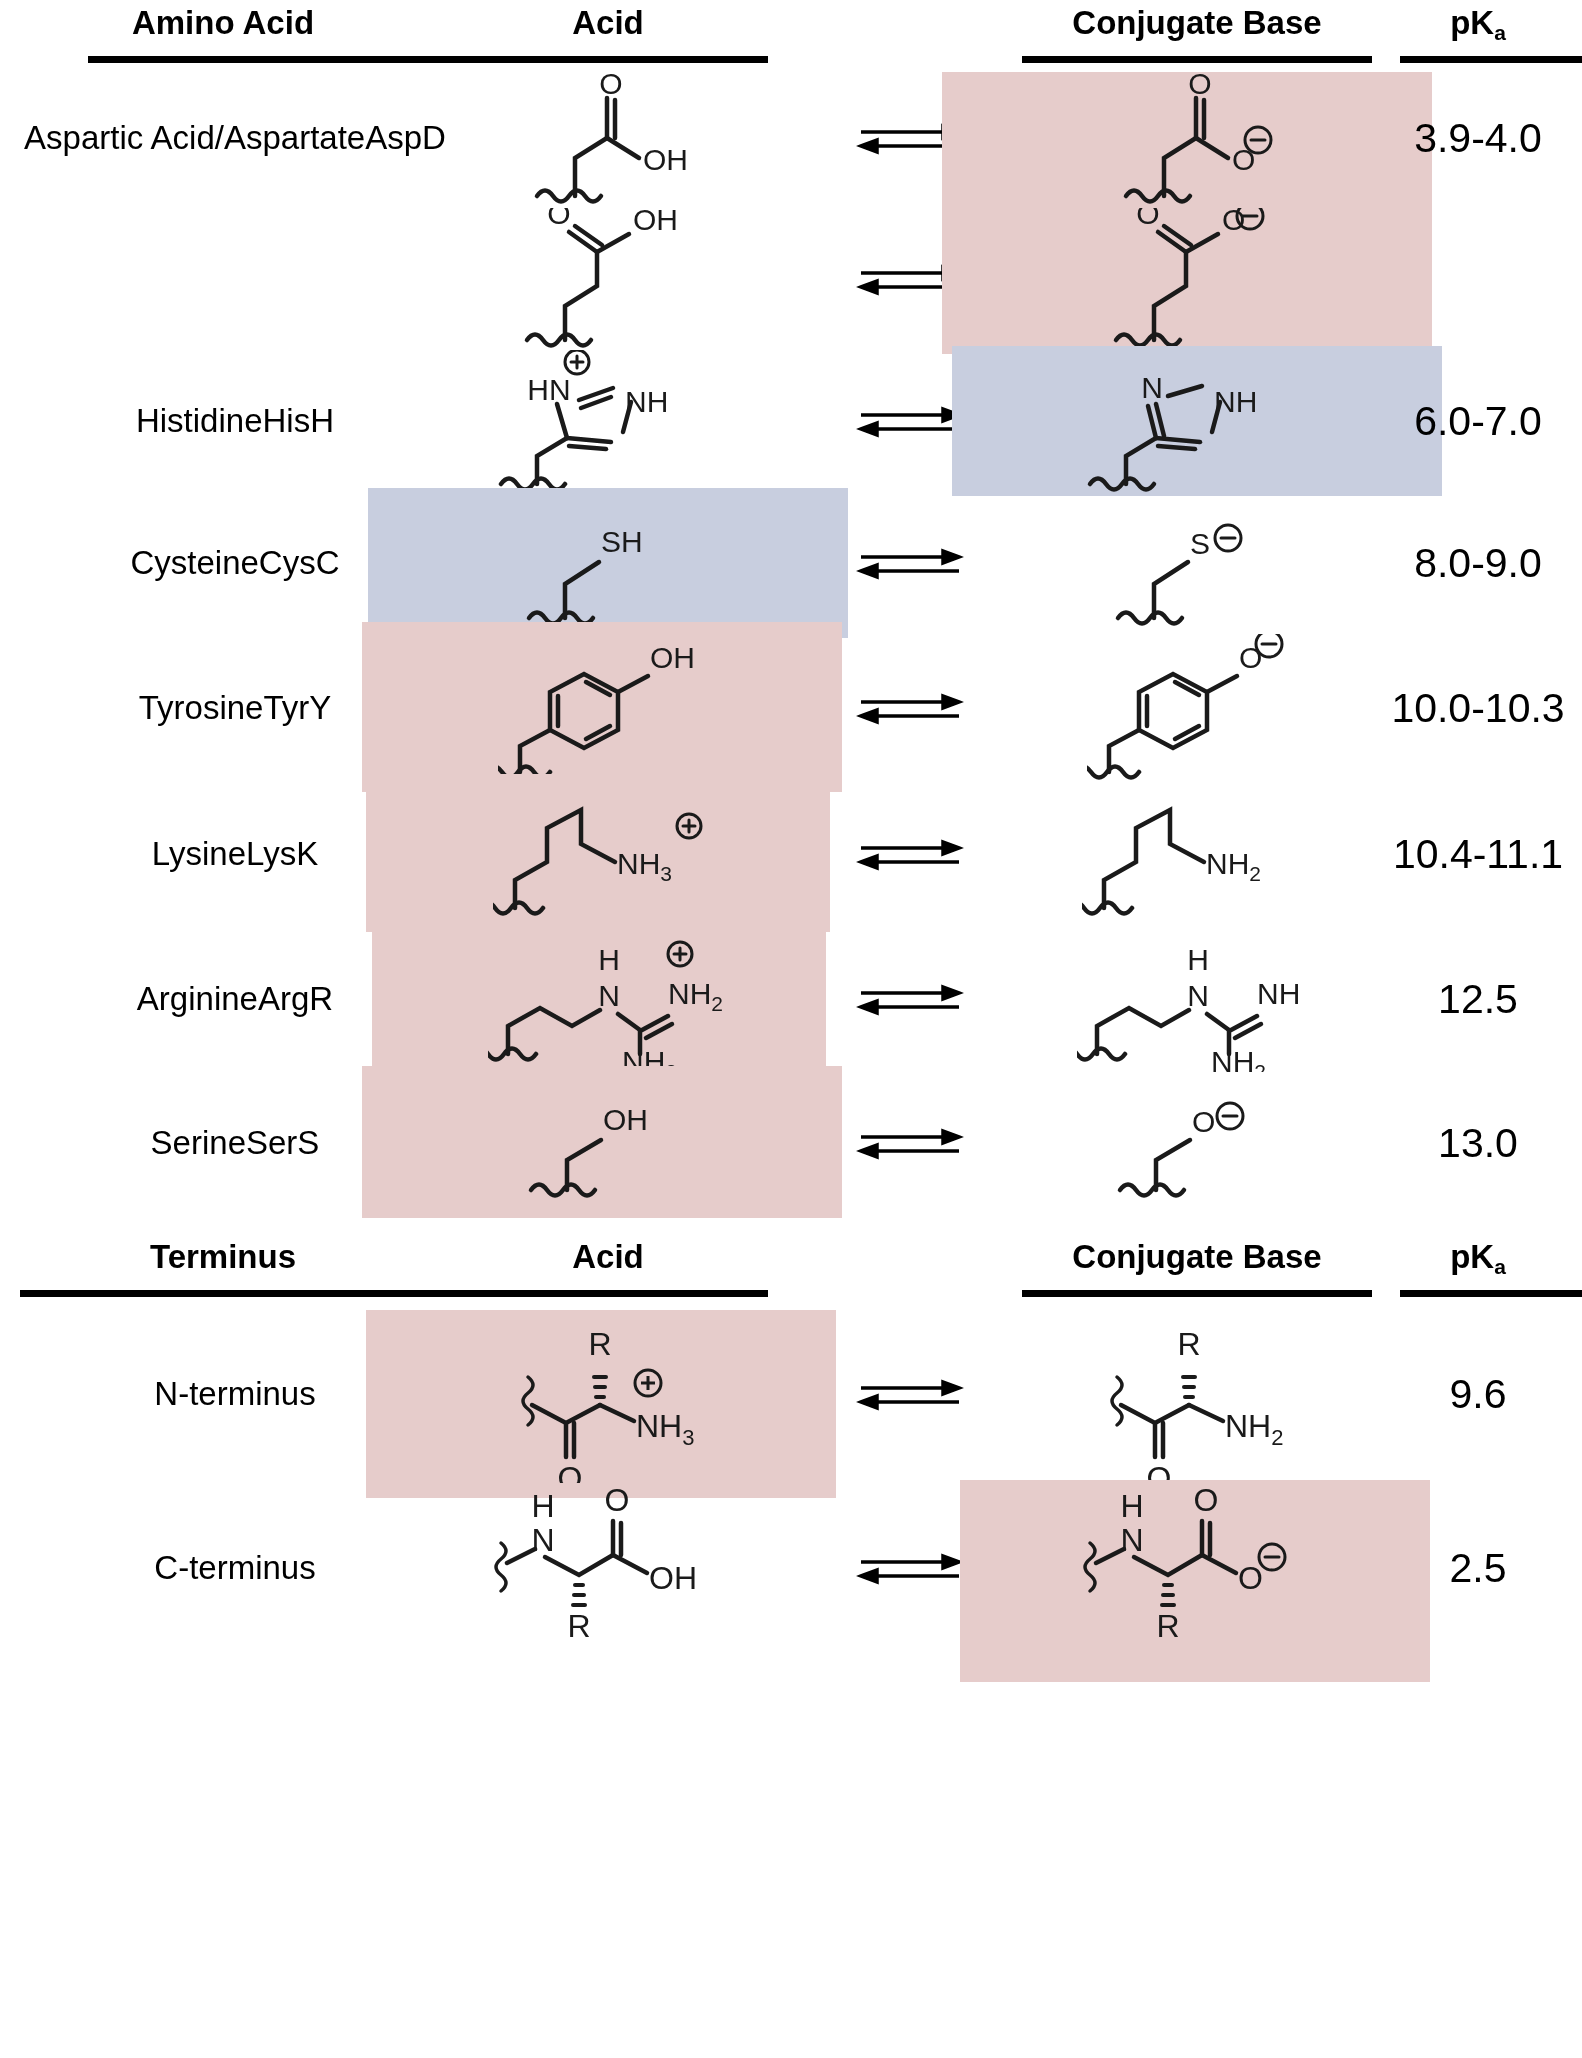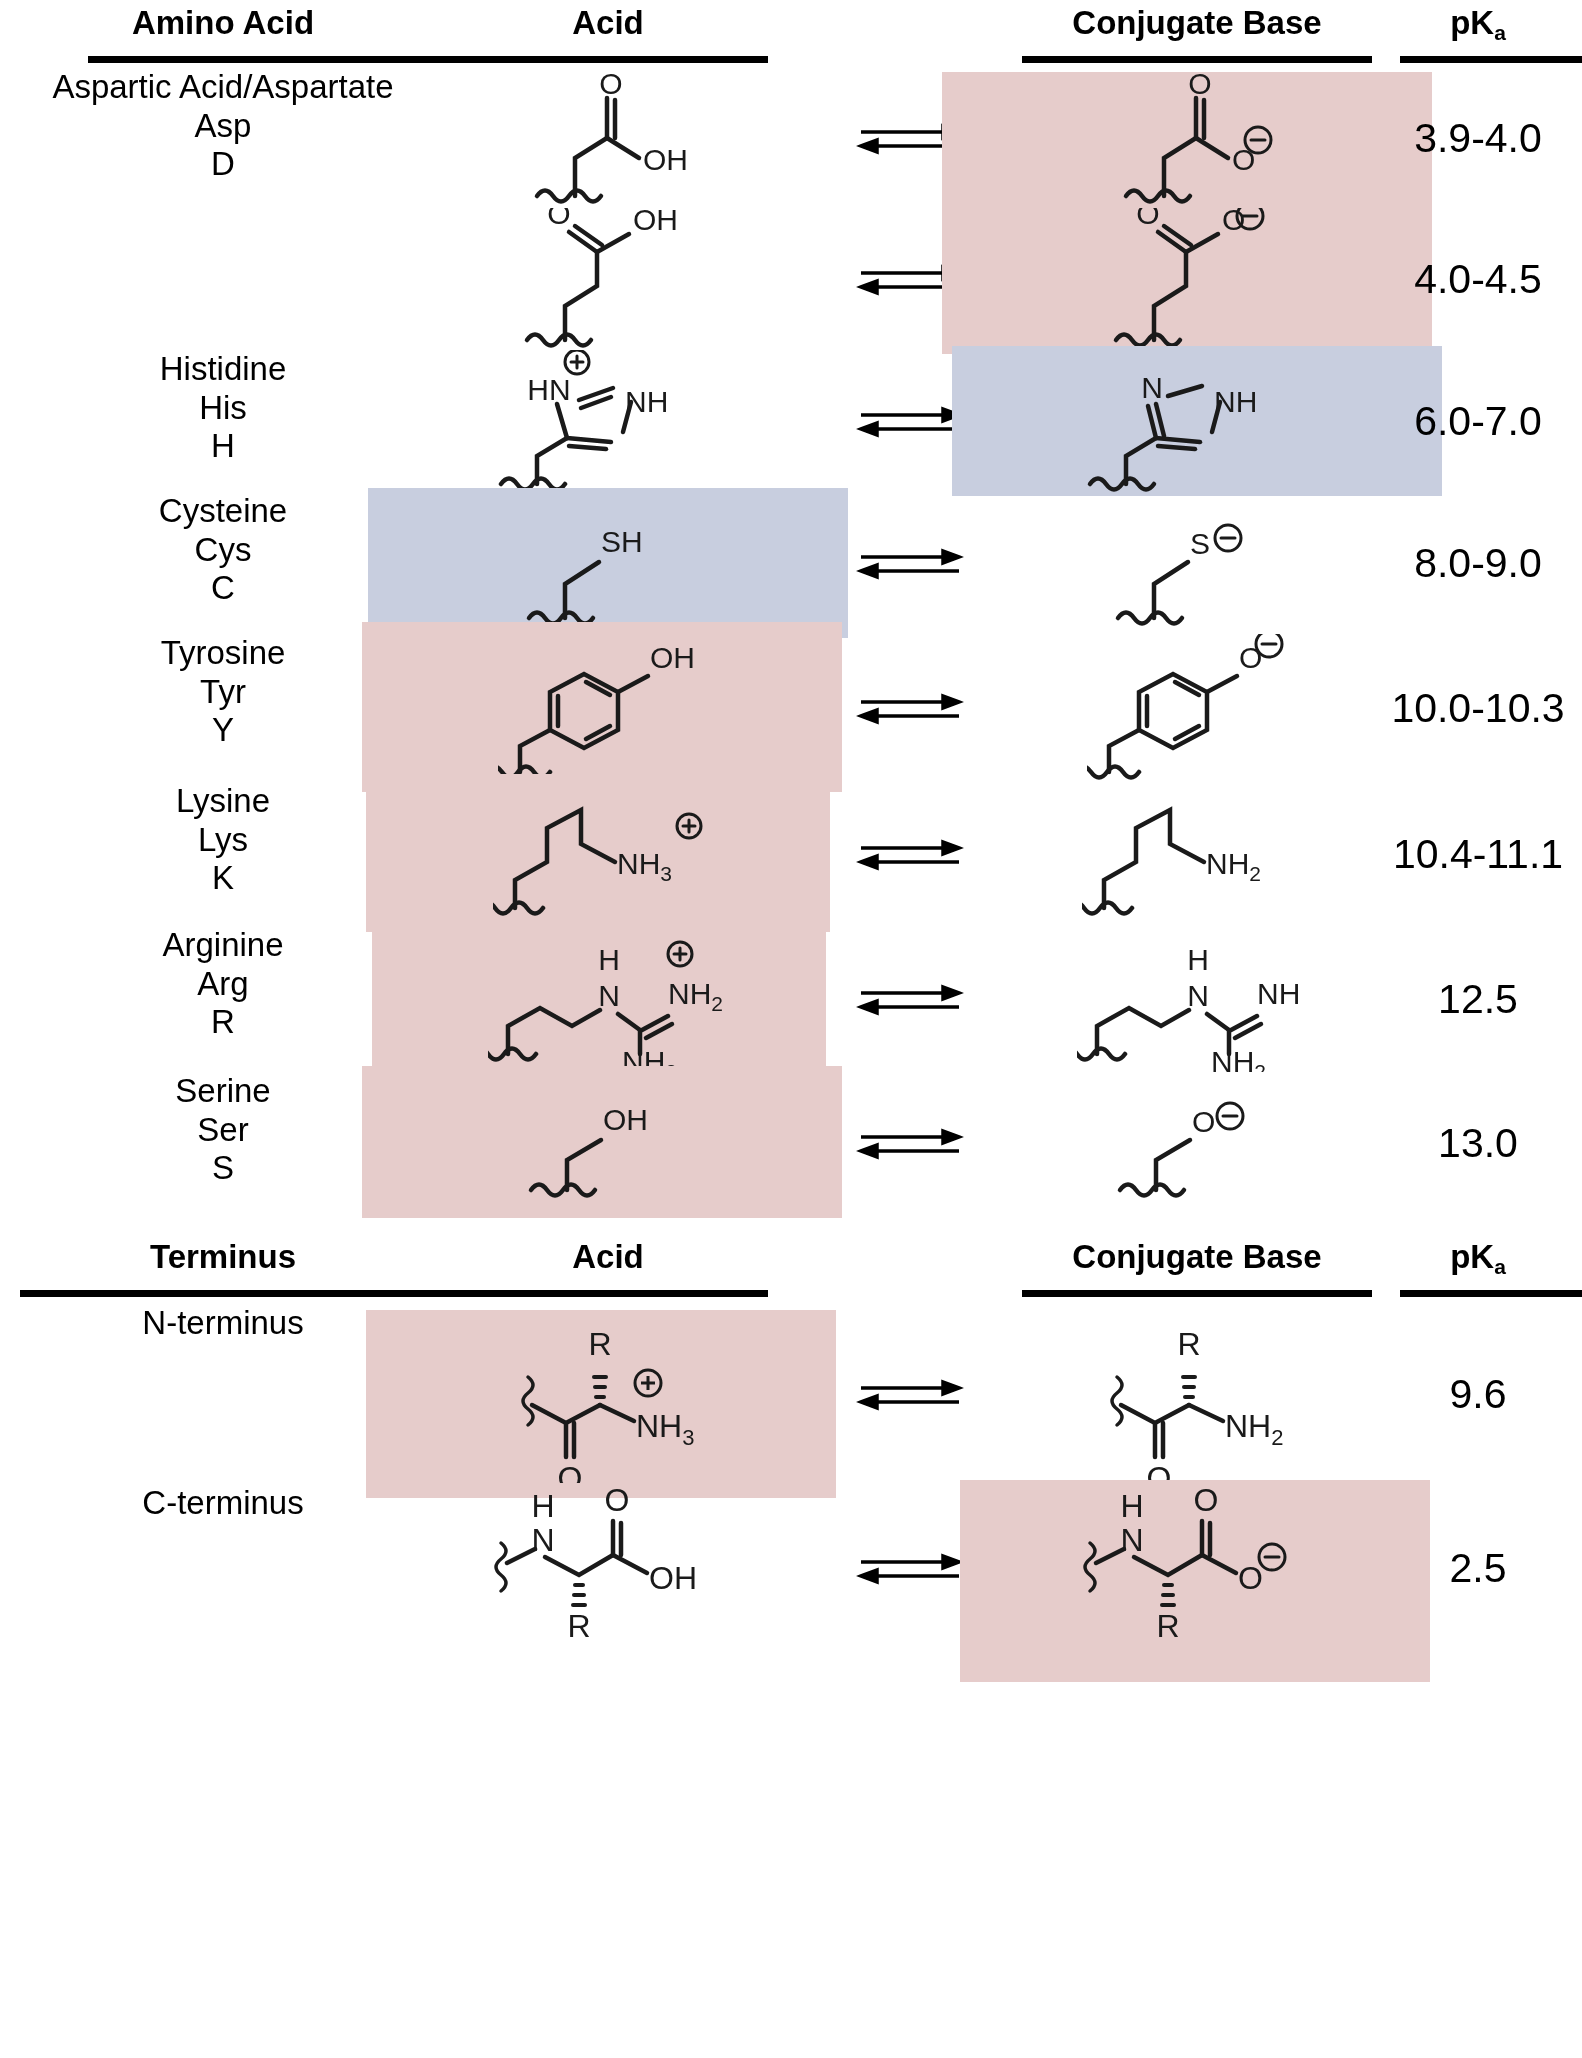--- a/index.html
+++ b/index.html
@@ -15,21 +15,21 @@
   .c-name{left:8px;width:430px;}
   .c-acid{left:438px;width:340px;}
   .c-base{left:1022px;width:350px;}
   .c-pka{left:1380px;width:196px;text-align:center;}
 
   .sub{font-size:21px;vertical-align:-6px;}
 
   
   .row{position:relative;width:1582px;}
   .cell{position:absolute;top:0;height:100%;}
-  .cell-name{left:8px;width:430px;display:flex;flex-direction:column;align-items:center;}
+  .cell-name{left:20px;width:430px;display:flex;align-items:center;justify-content:center;}
   .cell-acid{left:438px;width:340px;}
   .cell-arrow{left:800px;width:220px;display:flex;align-items:center;justify-content:center;}
   .cell-base{left:1022px;width:350px;}
   .cell-pka{left:1380px;width:196px;display:flex;align-items:center;justify-content:center;font-size:41px;}
 
   .nm1{font-size:33px;line-height:1.17;}
   .nm2{font-size:33px;line-height:1.17;}
   .nm3{font-size:33px;line-height:1.17;}
 
   .struct{position:absolute;left:0;top:0;width:100%;height:100%;display:flex;align-items:center;justify-content:center;}
@@ -145,21 +145,20 @@
             <path d="M94 44 L126 26"></path>
             <path d="M24 132 q8 -11 16 0 q8 11 16 0 q8 -11 16 0 q8 11 16 0"></path>
             <circle cx="158" cy="8" r="13" stroke-width="3"></circle>
               <line x1="151" y1="8" x2="165" y2="8" stroke-width="3"></line>
           </g>
           <text x="56" y="16" font-size="30" font-family="Liberation Sans,sans-serif" text-anchor="middle" fill="#1A1A1A">O</text>
           <text x="130" y="22" font-size="30" font-family="Liberation Sans,sans-serif" fill="#1A1A1A">O</text>
         </svg>
       </div>
     </div>
-    <div class="cell cell-pka">4.0-4.5</div>
   </div>
 
   <div class="row" style="height:142px;">
     <div class="cell cell-name">
       <div class="nm1">Histidine</div>
       <div class="nm2">His</div>
       <div class="nm3">H</div>
     </div>
     <div class="cell cell-acid">
       <div class="struct">

